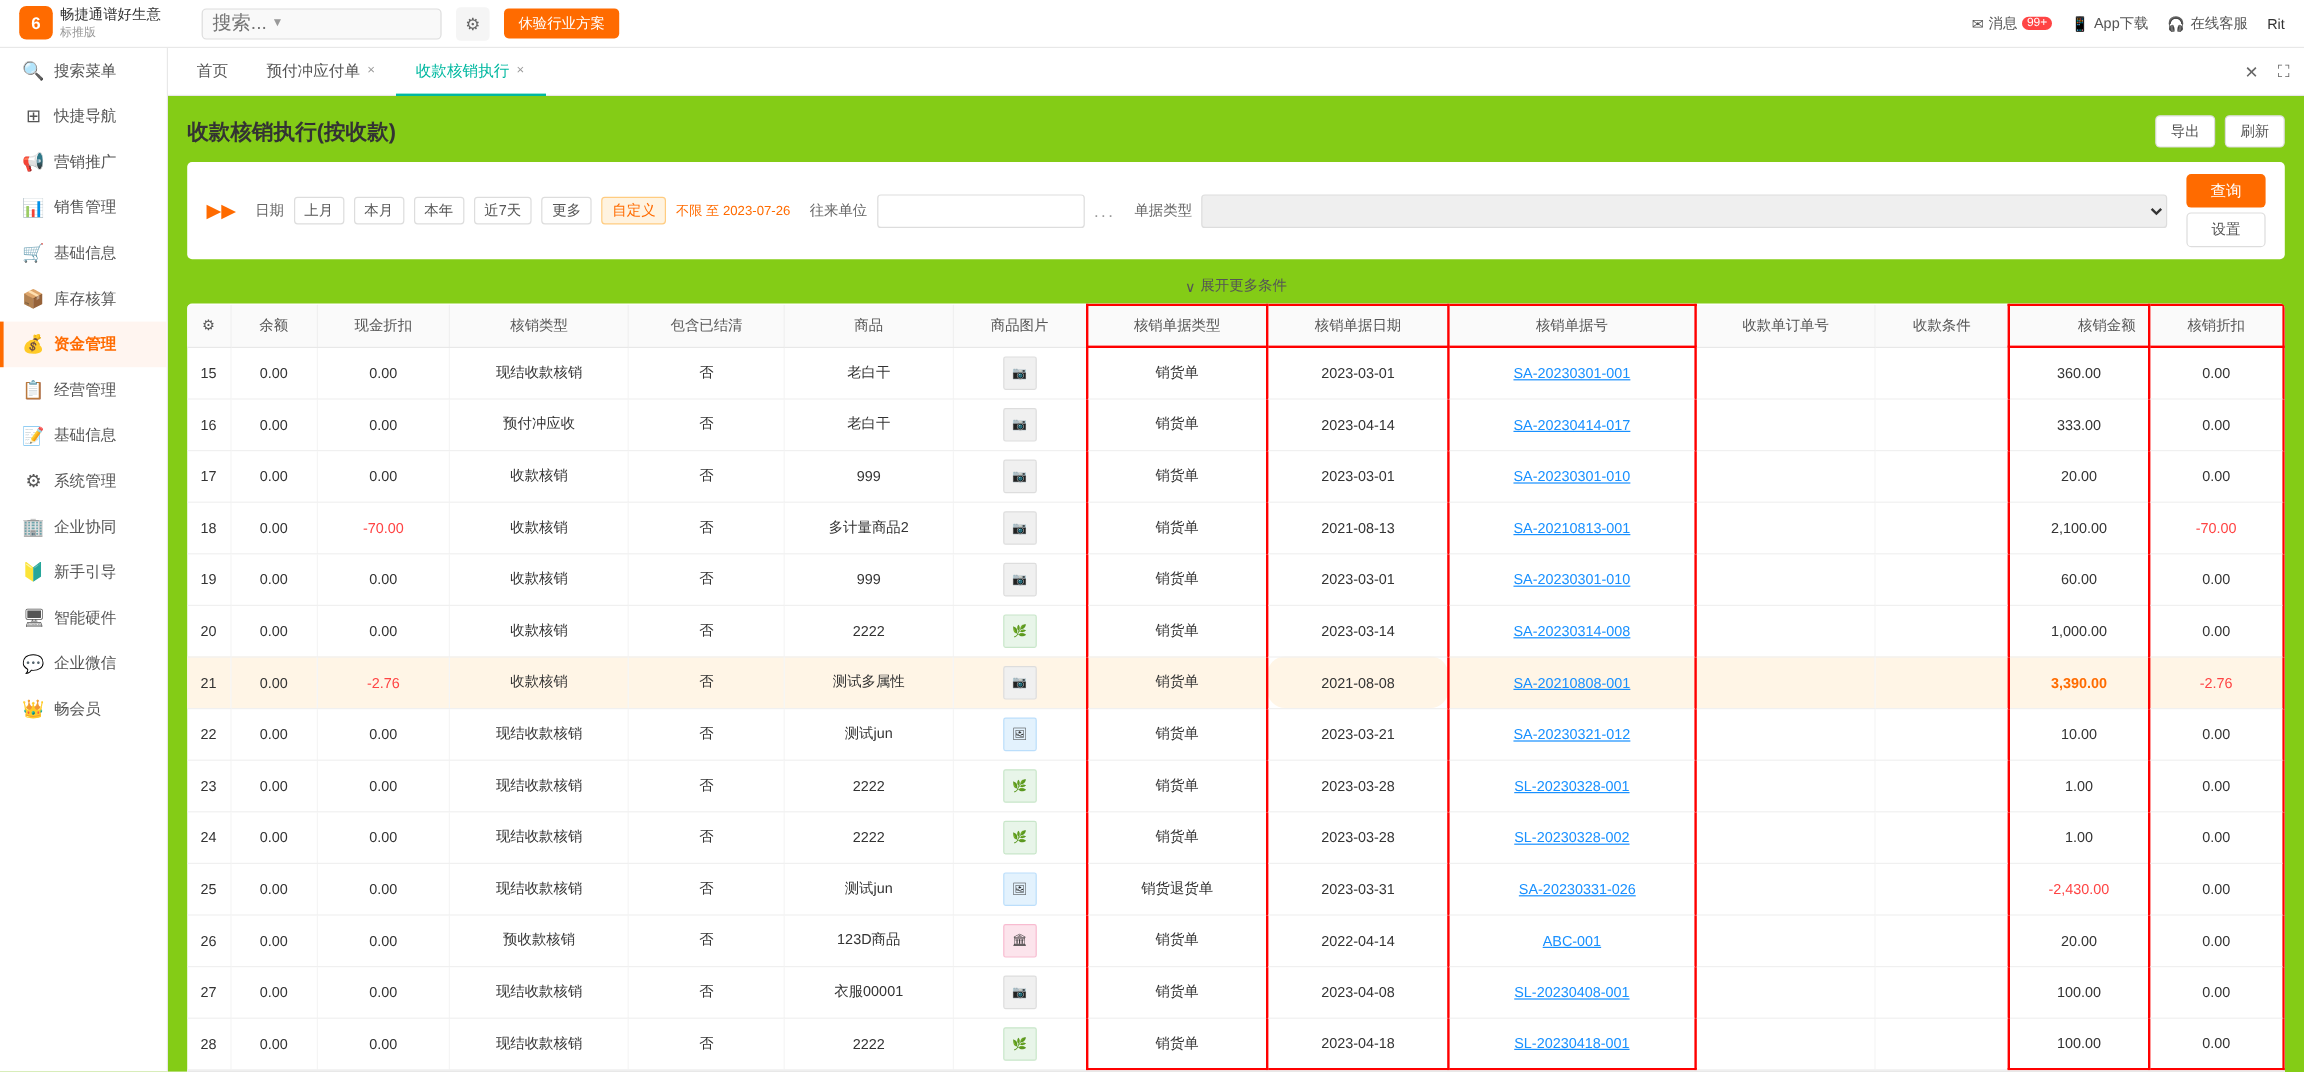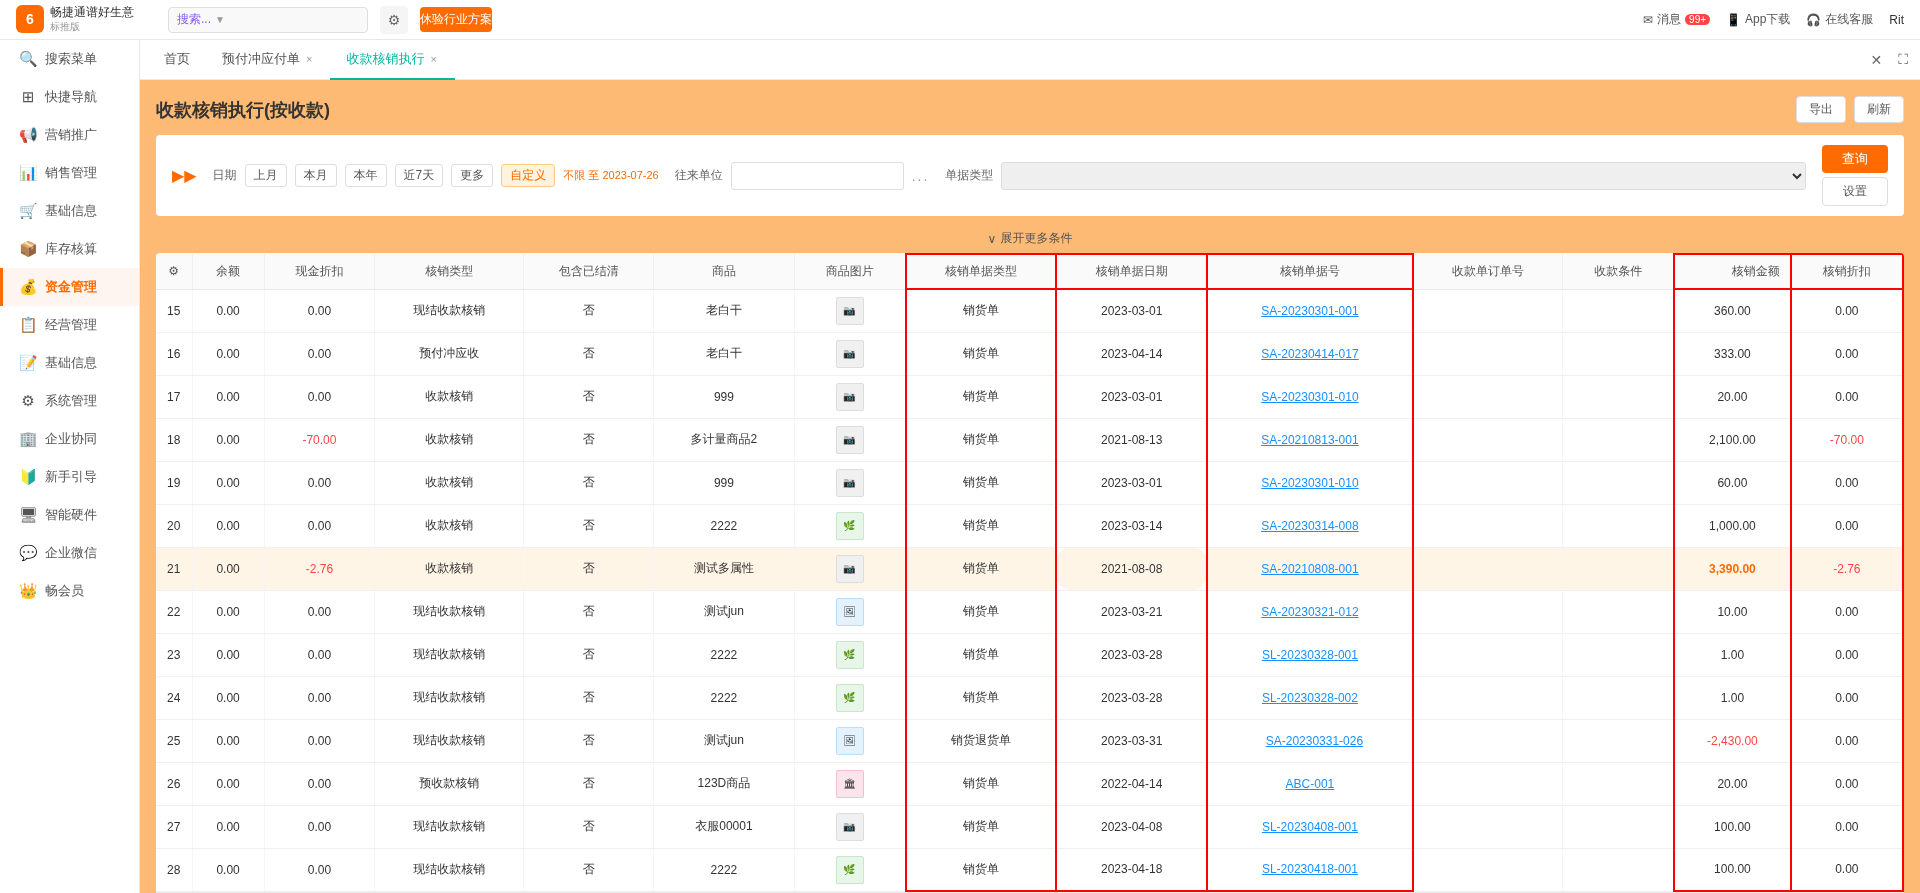--- a/index.html
+++ b/index.html
@@ -7,35 +7,35 @@
 
     
     .top-bar { height: 40px; background: #fff; display: flex; align-items: center; padding: 0 16px; border-bottom: 1px solid #e8e8e8; gap: 12px; }
     .logo-area { display: flex; align-items: center; gap: 6px; width: 140px; }
     .logo-icon { width: 28px; height: 28px; background: #ff6b00; border-radius: 6px; display: flex; align-items: center; justify-content: center; color: white; font-weight: bold; font-size: 14px; }
     .logo-text { font-size: 12px; color: #333; line-height: 1.2; }
     .logo-sub { font-size: 10px; color: #999; }
     .top-search { flex: 1; max-width: 200px; height: 26px; border: 1px solid #ddd; border-radius: 4px; padding: 0 8px; font-size: 12px; color: #999; background: #f9f9f9; display: flex; align-items: center; gap: 4px; }
     .top-chevron { color: #999; font-size: 10px; }
     .top-gear { width: 28px; height: 28px; background: #f5f5f5; border-radius: 4px; display: flex; align-items: center; justify-content: center; cursor: pointer; font-size: 14px; color: #666; }
-    .industry-btn { background: #ff6b00; color: white; border: none; border-radius: 4px; padding: 4px 0; font-size: 12px; cursor: pointer; }
+    .industry-btn { background: #ff6b00; color: white; border: none; border-radius: 4px; padding: 4px 12px; font-size: 12px; cursor: pointer; }
     .top-right { margin-left: auto; display: flex; align-items: center; gap: 16px; }
     .top-right-item { display: flex; align-items: center; gap: 4px; font-size: 12px; color: #555; cursor: pointer; }
     .badge { background: #ff4444; color: white; border-radius: 10px; padding: 0 4px; font-size: 10px; min-width: 16px; text-align: center; }
     .user-name { font-size: 12px; color: #333; }
 
     
     .layout { display: flex; height: calc(893px - 40px); }
     .sidebar { width: 140px; background: #fff; border-right: 1px solid #e8e8e8; display: flex; flex-direction: column; overflow-y: auto; }
     .sidebar-item { display: flex; align-items: center; gap: 8px; padding: 10px 16px; cursor: pointer; font-size: 13px; color: #555; border-left: 3px solid transparent; }
     .sidebar-item.active { background: #fff5f0; color: #ff6b00; border-left-color: #ff6b00; font-weight: bold; }
     .sidebar-icon { font-size: 15px; width: 18px; text-align: center; }
 
     
-    .main { flex: 1; display: flex; flex-direction: column; overflow: hidden; background: #fdba74; }
+    .main { flex: 1; display: flex; flex-direction: column; overflow: hidden; background: #84cc16; }
 
     
     .tab-bar { background: #fff; display: flex; align-items: center; border-bottom: 1px solid #e8e8e8; height: 40px; padding: 0 8px; }
     .tab { display: flex; align-items: center; gap: 4px; padding: 0 16px; height: 40px; cursor: pointer; font-size: 13px; color: #555; border-bottom: 2px solid transparent; }
     .tab.active { color: #00b8a0; border-bottom-color: #00b8a0; font-weight: 500; }
     .tab-close { font-size: 11px; color: #999; cursor: pointer; padding: 2px; border-radius: 50%; }
     .tab-bar-actions { margin-left: auto; display: flex; align-items: center; gap: 8px; }
     .tab-bar-icon { font-size: 14px; color: #666; cursor: pointer; padding: 4px; }
 
     
@@ -87,21 +87,21 @@
 
 <div class="top-bar">
   <div class="logo-area">
     <div class="logo-icon">6</div>
     <div>
       <div class="logo-text">畅捷通谱好生意</div>
       <div class="logo-sub">标推版</div>
     </div>
   </div>
   <div class="top-search">
-    <span style="color:#8b5cf6;font-size:12px;">搜索...</span>
+    <span style="color:#737373;font-size:16px;">搜索...</span>
     <span class="top-chevron">▼</span>
   </div>
   <div class="top-gear">⚙</div>
   <button class="industry-btn">休验行业方案</button>
   <div class="top-right">
     <div class="top-right-item">
       <span>✉</span>
       <span>消息</span>
       <span class="badge">99+</span>
     </div>

